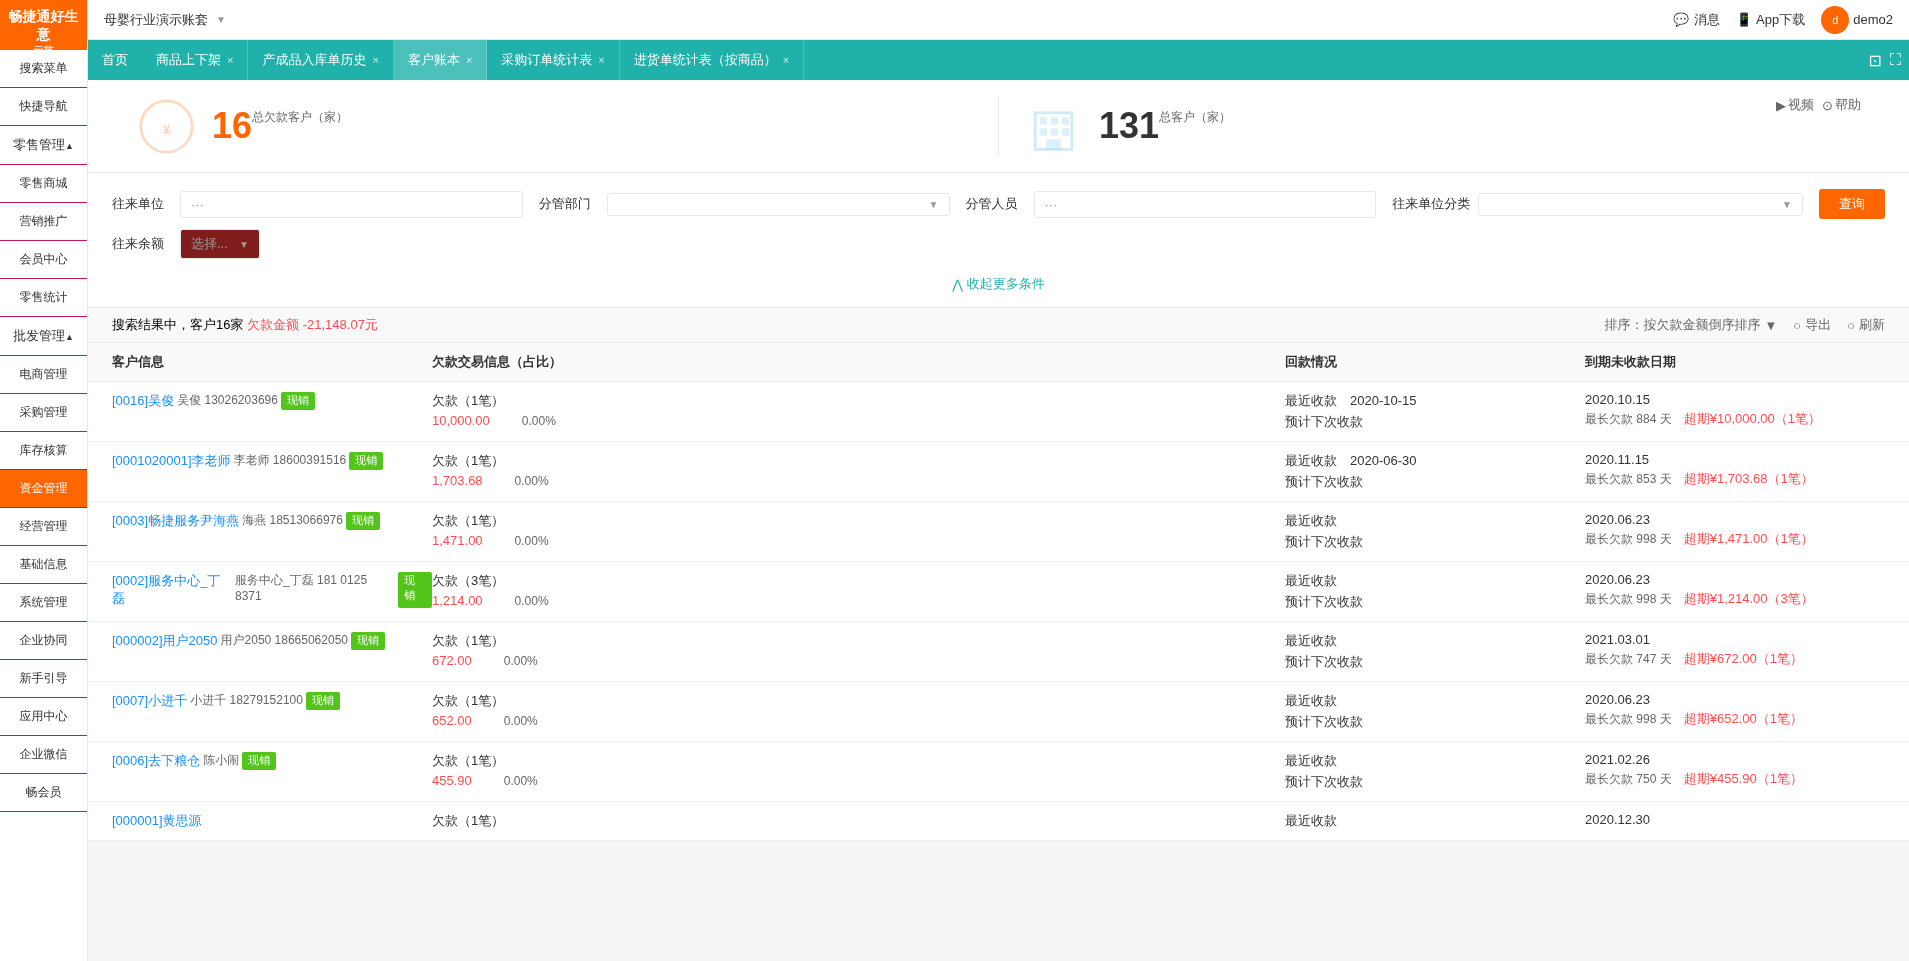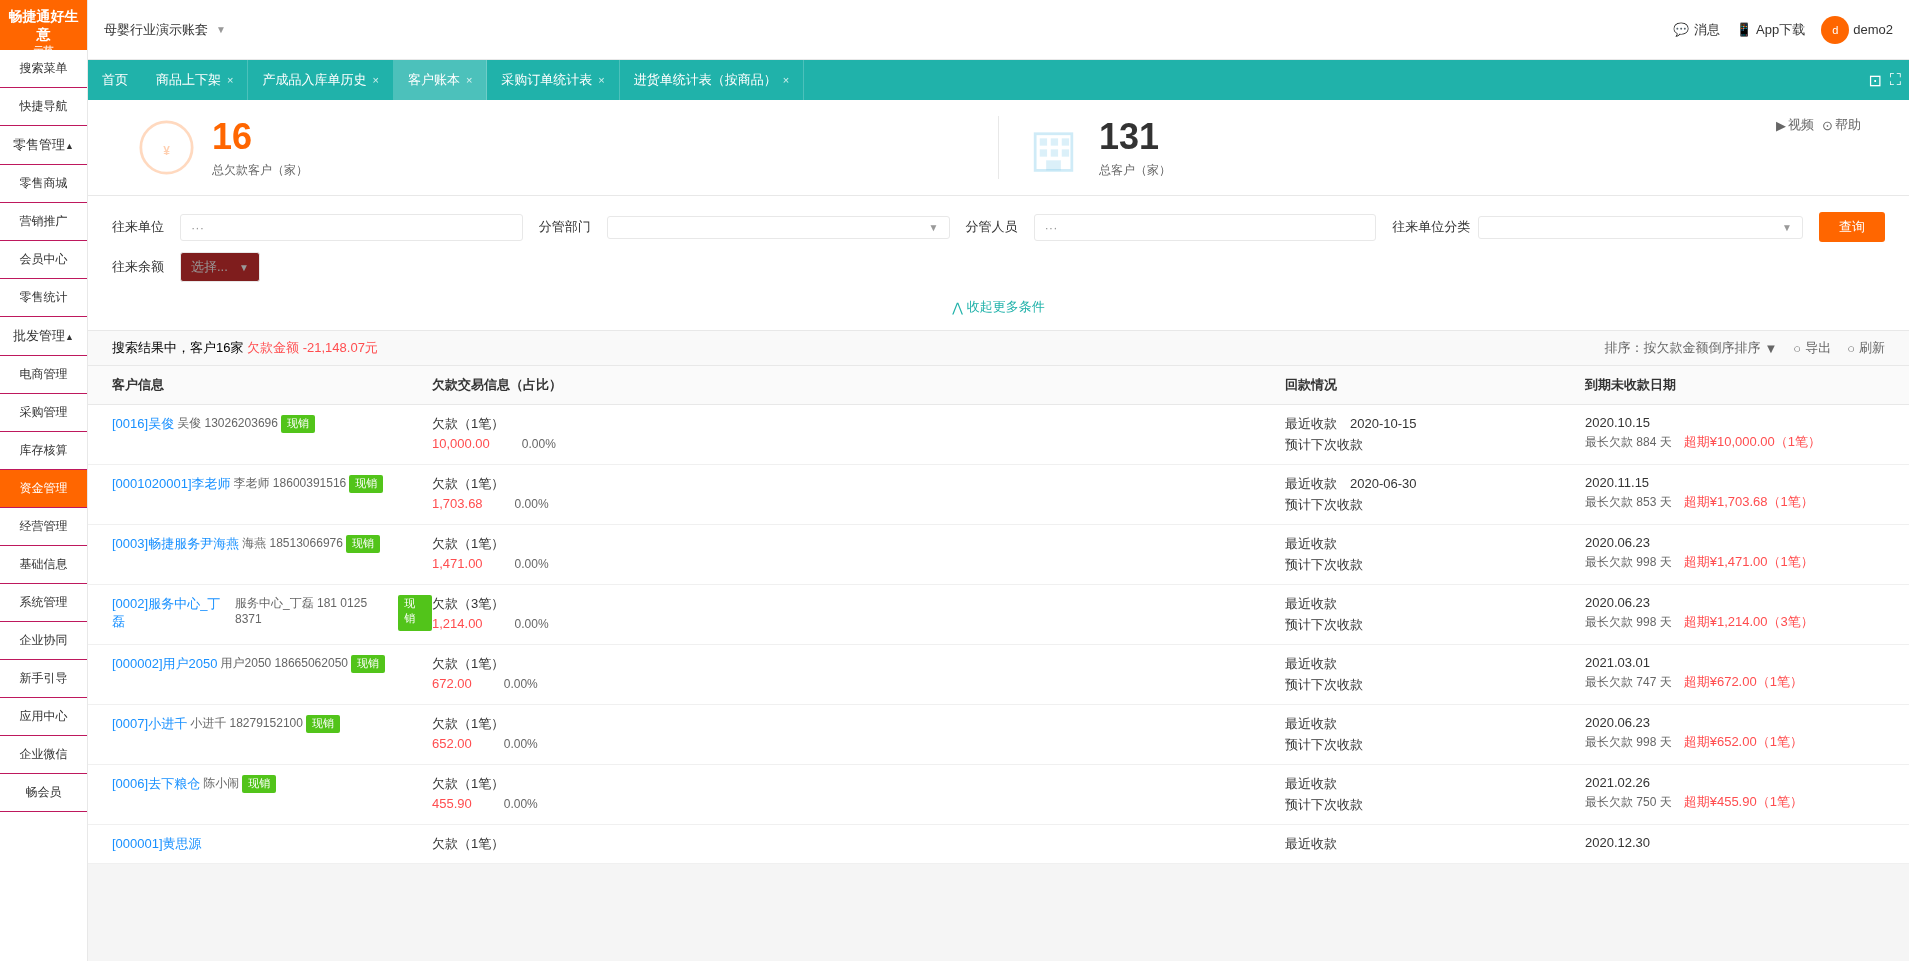--- a/index.html
+++ b/index.html
@@ -8,21 +8,21 @@
     
     .sidebar { width: 88px; background: #fff; border-right: 1px solid #e8e8e8; display: flex; flex-direction: column; flex-shrink: 0; height: 100%; overflow-y: auto; }
     .sidebar-logo { background: #ff6600; color: #fff; padding: 8px 4px; text-align: center; font-size: 11px; font-weight: bold; height: 50px; display: flex; align-items: center; justify-content: space-between; flex-direction: column; }
     .sidebar-nav-item { padding: 10px 4px; text-align: center; cursor: pointer; color: #333; font-size: 12px; border-bottom: 1px solid #be185d; }
     .sidebar-nav-item.active { background: #ff6600; color: #fff; }
 
     
     .main { flex: 1; display: flex; flex-direction: column; overflow: hidden; }
 
     
-    .topbar { background: #fff; height: 60px; display: flex; align-items: center; justify-content: space-between; padding: 0 16px; border-bottom: 1px solid #e8e8e8; flex-shrink: 0; }
+    .topbar { background: #fff; height: 40px; display: flex; align-items: center; justify-content: space-between; padding: 0 16px; border-bottom: 1px solid #e8e8e8; flex-shrink: 0; }
     .topbar-left { display: flex; align-items: center; gap: 8px; font-size: 12px; color: #666; }
     .topbar-right { display: flex; align-items: center; gap: 16px; font-size: 12px; color: #333; }
     .topbar-right .msg { display: flex; align-items: center; gap: 4px; cursor: pointer; }
     .topbar-right .app-dl { display: flex; align-items: center; gap: 4px; cursor: pointer; }
     .topbar-right .user { display: flex; align-items: center; gap: 4px; cursor: pointer; }
     .avatar { width: 28px; height: 28px; border-radius: 50%; background: #ff6600; color: #fff; display: flex; align-items: center; justify-content: center; font-size: 11px; }
 
     
     .tabs { background: #20b2aa; display: flex; align-items: center; flex-shrink: 0; height: 40px; padding: 0; overflow: hidden; }
     .tab-item { padding: 0 14px; height: 40px; display: flex; align-items: center; gap: 6px; color: #fff; font-size: 13px; cursor: pointer; white-space: nowrap; border-right: 1px solid rgba(255,255,255,0.2); }
@@ -33,21 +33,21 @@
     .tabs-right span { color: #fff; cursor: pointer; font-size: 16px; }
 
     
     .content { flex: 1; overflow-y: auto; background: #f5f5f5; }
 
     
     .stats-row { background: #fff; display: flex; padding: 16px 24px; gap: 0; border-bottom: 1px solid #e8e8e8; align-items: center; }
     .stat-card { display: flex; align-items: center; gap: 16px; flex: 1; padding: 0 24px; border-right: 1px solid #e8e8e8; }
     .stat-card:last-child { border-right: none; }
     .stat-icon { width: 60px; height: 60px; display: flex; align-items: center; justify-content: center; }
-    .stat-info { display: flex; flex-direction: column; justify-content: center; }
+    .stat-info { display: flex; flex-direction: row; justify-content: center; }
     .stat-value { font-size: 36px; font-weight: bold; color: #ff6600; }
     .stat-value.negative { color: #ff6600; font-size: 36px; }
     .stat-value.black { color: #333; font-size: 36px; font-weight: bold; }
     .stat-label { font-size: 12px; color: #666; margin-top: 4px; }
     .stat-top-right { margin-left: auto; display: flex; gap: 8px; font-size: 12px; color: #666; align-self: flex-start; }
     .stat-top-right span { cursor: pointer; display: flex; align-items: center; gap: 2px; }
 
     
     .filters { background: #fff; padding: 16px 24px 8px; border-bottom: 1px solid #e8e8e8; }
     .filter-row { display: flex; align-items: center; gap: 16px; margin-bottom: 10px; }

